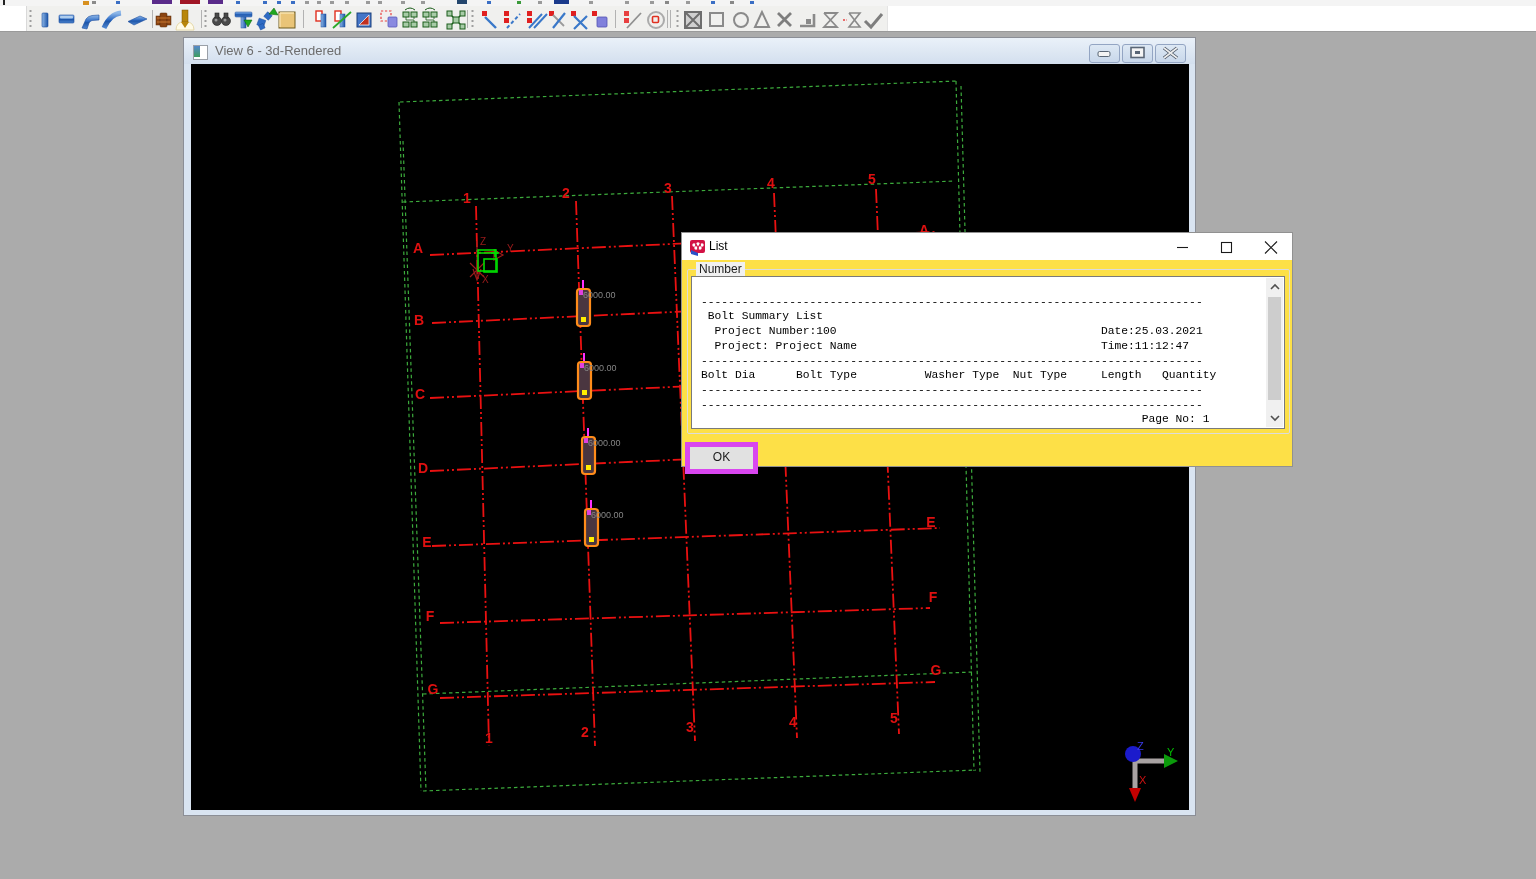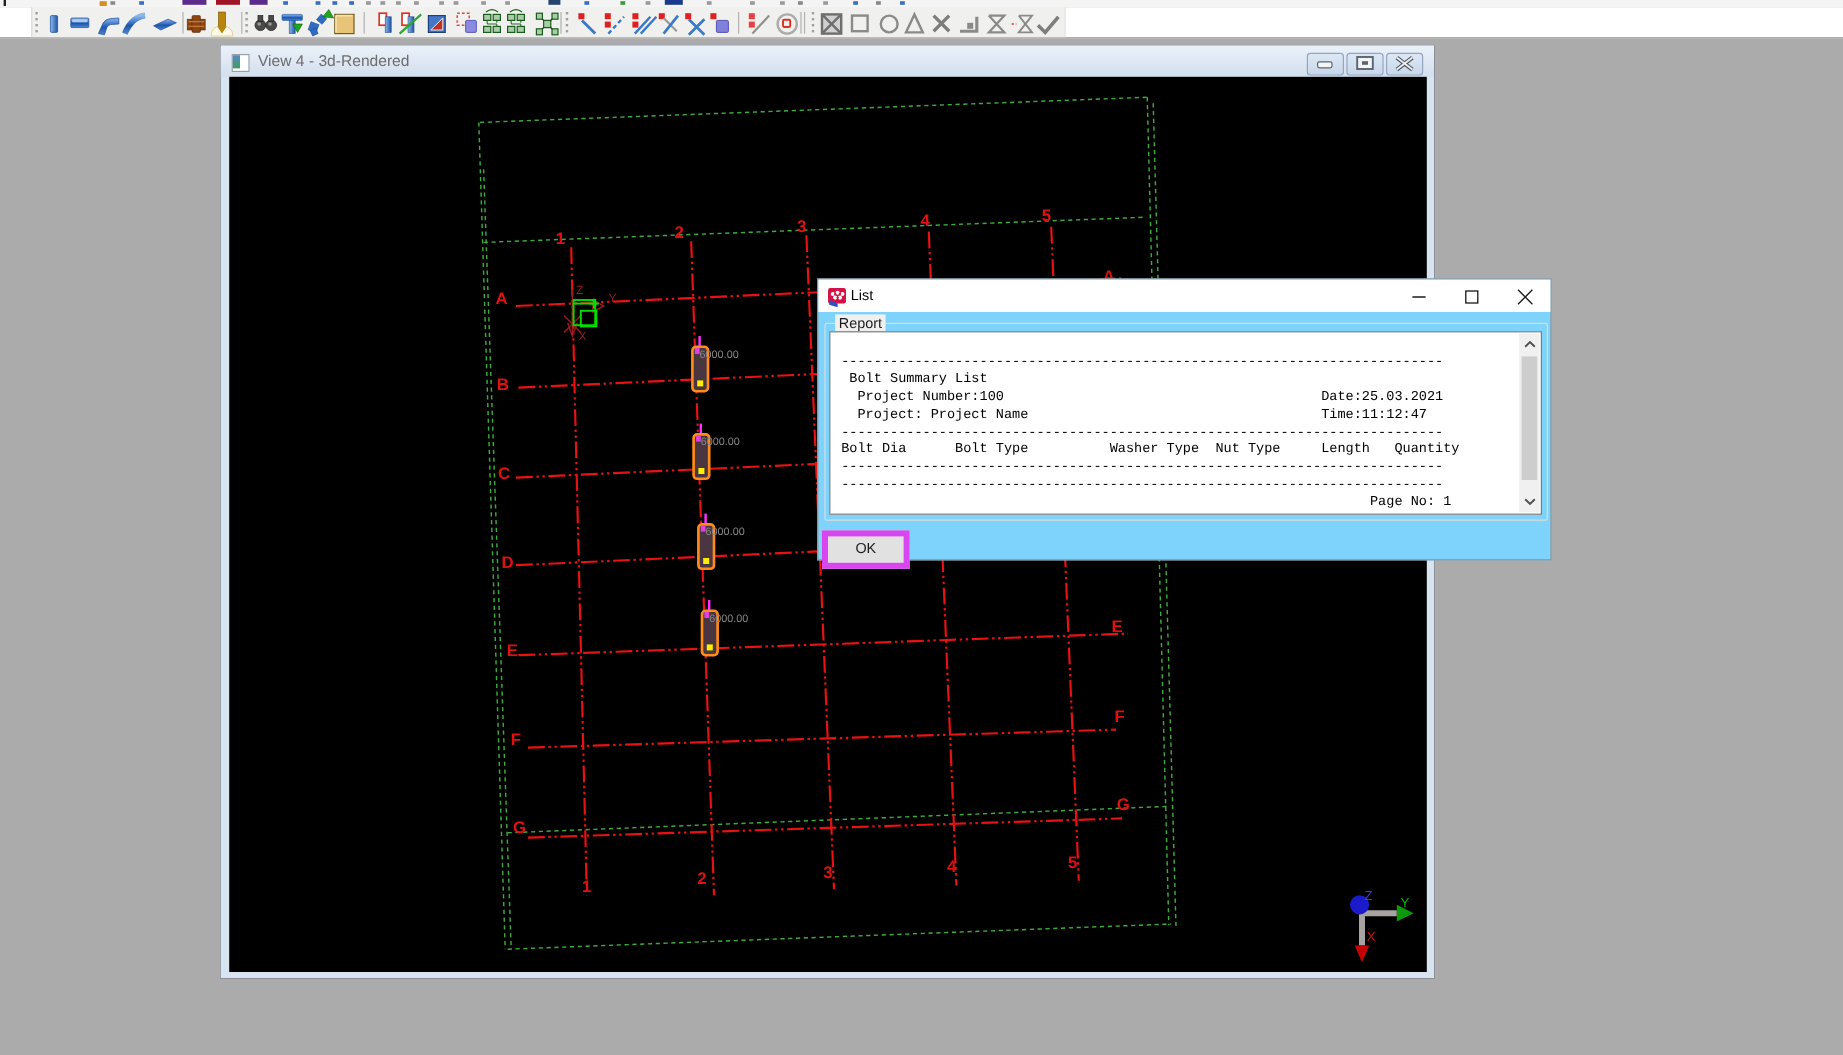--- a/index.html
+++ b/index.html
@@ -11,21 +11,21 @@
   #viewwin{left:183px;top:37px;width:1011px;height:777px;background:#d9e4f1;
     border:1px solid #8b8e96;}
   #viewtitle{left:0;top:0;width:1011px;height:26px;
     background:linear-gradient(#eaf1f9,#d3dfee);}
   #viewtext{left:31px;top:5px;color:#6d6d6d;font-size:13px;}
   #viewicon{left:9px;top:7px;width:13px;height:13px;background:#fff;border:1px solid #9aa0a8;}
   #viewiconin{left:10px;top:8px;width:6px;height:11px;background:linear-gradient(#5588cc,#3f9e5f);}
   .vbtn{position:absolute;top:6px;width:29px;height:17px;border:1px solid #93a5c3;border-radius:3px;
     background:linear-gradient(#dde8f4,#c8d7ea);}
   #canvas{left:7px;top:26px;width:998px;height:746px;background:#000;}
-  #dlg{left:681px;top:232px;width:610px;height:233px;background:#7dd3fc;border:1px solid #919191;}
+  #dlg{left:681px;top:232px;width:610px;height:233px;background:#fde047;border:1px solid #919191;}
   #dlgtitle{left:0;top:0;width:610px;height:27px;background:#ffffff;}
   #dlgtext{left:27px;top:6px;font-size:12px;color:#000;}
   #grpbox{left:5px;top:36px;width:601px;height:163px;border:1px solid #dcdcdc;border-radius:2px;}
   #grplabel{left:14px;top:29px;background:#f0f0f0;padding:0 3px;font-size:12px;color:#1b1b1b;}
   #txtarea{left:9px;top:43px;width:592px;height:151px;background:#fff;border:1px solid #7a7a7a;}
   #report{position:absolute;left:9px;top:3px;margin:0;font-family:"Liberation Mono",monospace;
     font-size:11.3px;line-height:14.7px;color:#000;white-space:pre;}
   #sbar{position:absolute;right:1px;top:1px;width:17px;height:149px;background:#f0f0f0;}
   #sthumb{position:absolute;left:2px;top:19px;width:13px;height:103px;background:#cdcdcd;}
   #okbtn{left:3px;top:209px;width:63px;height:22px;background:#e1e1e1;border:5px solid #d946ef;
@@ -214,21 +214,21 @@
 <path d="M824,13 H837 L824,27 H837 L824,13" fill="none" stroke="#8a8a8a" stroke-width="1.8"></path>
 <path d="M843,20 h4" stroke="#e84040" stroke-width="1.4" stroke-dasharray="2 1.5"></path>
       <path d="M849,13 H860 L849,27 H860 L849,13" fill="none" stroke="#8a8a8a" stroke-width="1.6"></path>
 <path d="M865,21 L871,27 L882,14" fill="none" stroke="#7e7e7e" stroke-width="3"></path>
 </svg>
 </div>
 <div class="abs" id="viewwin">
   <div class="abs" id="viewtitle">
     <div class="abs" id="viewicon"></div>
     <div class="abs" id="viewiconin"></div>
-    <div class="abs" id="viewtext">View 4 - 3d-Rendered</div>
+    <div class="abs" id="viewtext">View 6 - 3d-Rendered</div>
     <div class="vbtn" style="left:905px"></div>
     <div class="vbtn" style="left:938px"></div>
     <div class="vbtn" style="left:971px"></div>
     <svg class="abs" style="left:905px;top:6px" width="100" height="17" viewBox="0 0 100 17">
       <rect x="9" y="7.5" width="12" height="5" rx="1.5" fill="#f4f4f4" stroke="#5a6675" stroke-width="1"></rect>
       <rect x="42" y="3.5" width="13" height="10" fill="#f4f4f4" stroke="#5a6675" stroke-width="1.6"></rect>
       <rect x="46" y="7" width="5" height="3" fill="#5a6675"></rect>
       <path d="M75,4 L88,14 M88,4 L75,14" stroke="#4a5564" stroke-width="3.4"></path>
       <path d="M75,4 L88,14 M88,4 L75,14" stroke="#eeeeee" stroke-width="1.6"></path>
     </svg>
@@ -356,21 +356,21 @@
     </svg>
     <svg class="abs" style="left:490px;top:0" width="120" height="27" viewBox="0 0 120 27">
       <g stroke="#1a1a1a" stroke-width="1.1" fill="none">
         <path d="M5,14.5 H16"></path>
         <rect x="49.5" y="9.5" width="10" height="10"></rect>
         <path d="M93,8.5 L105,20.5 M105,8.5 L93,20.5"></path>
       </g>
     </svg>
   </div>
   <div class="abs" id="grpbox"></div>
-  <div class="abs" id="grplabel">Report</div>
+  <div class="abs" id="grplabel">Number</div>
   <div class="abs" id="txtarea">
     <pre id="report"> 
 --------------------------------------------------------------------------
  Bolt Summary List
   Project Number:100                                       Date:25.03.2021
   Project: Project Name                                    Time:11:12:47
 --------------------------------------------------------------------------
 Bolt Dia      Bolt Type          Washer Type  Nut Type     Length   Quantity
 --------------------------------------------------------------------------
 --------------------------------------------------------------------------

